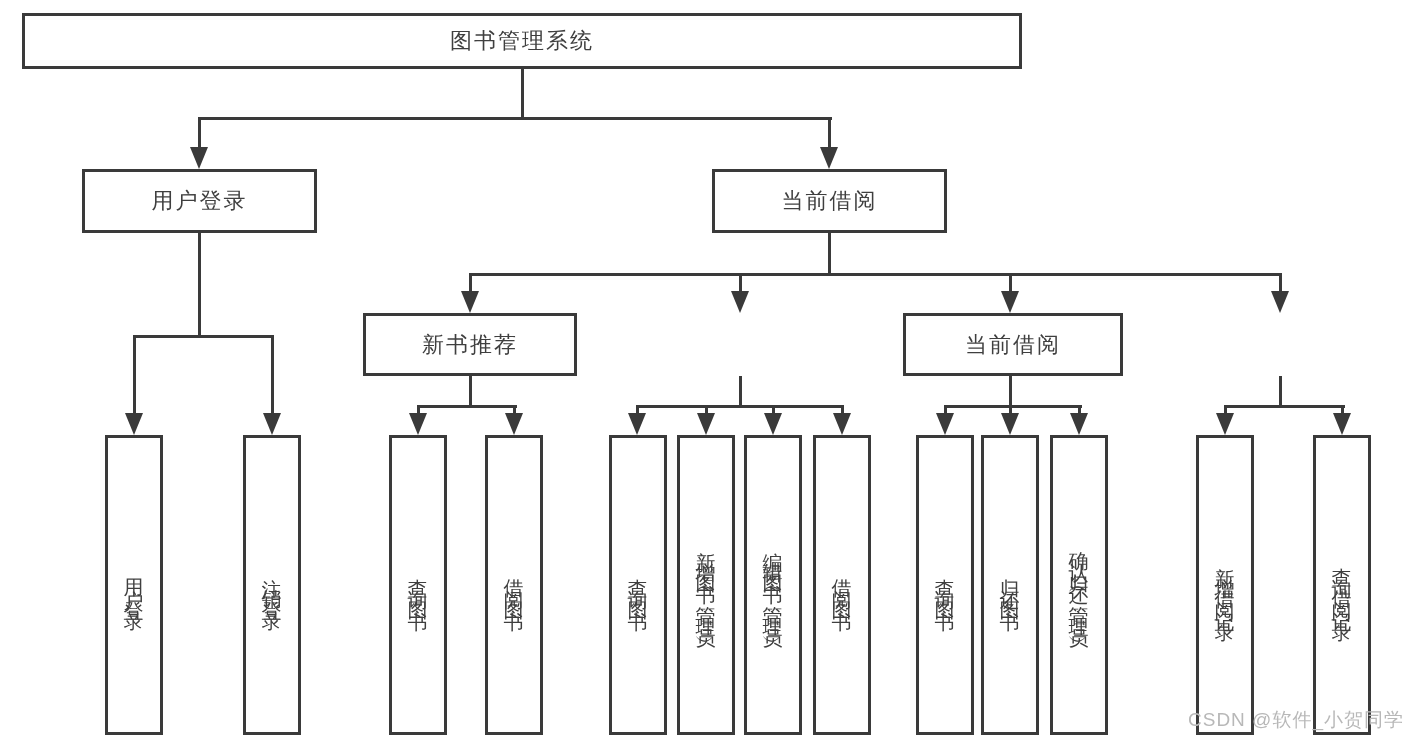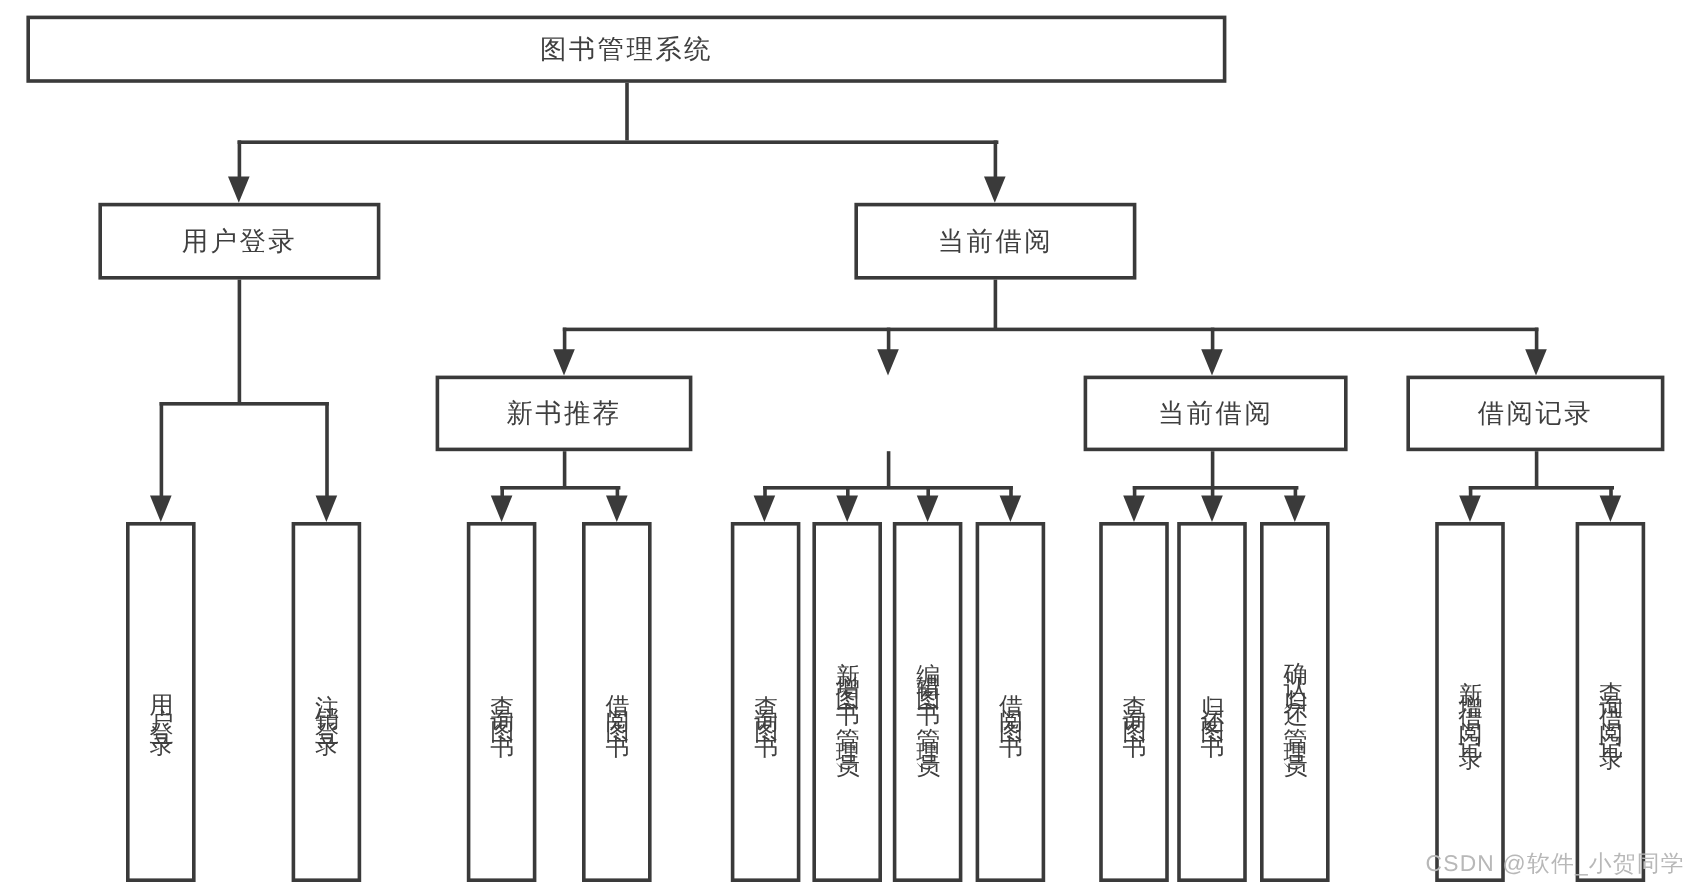--- a/index.html
+++ b/index.html
@@ -95,23 +95,20 @@
   <div class="arrow" style="left:1001px;top:291px"></div>
   <div class="vline" style="left:1279px;top:273px;height:22px"></div>
   <div class="arrow" style="left:1271px;top:291px"></div>
 
   <div class="node" style="left:363px;top:313px;width:214px;height:63px">
     <span class="hlabel">新书推荐</span>
   </div>
   <div class="node" style="left:903px;top:313px;width:220px;height:63px">
     <span class="hlabel">当前借阅</span>
   </div>
-  <div class="node" style="left:1172px;top:313px;width:215px;height:63px">
-    <span class="hlabel">借阅记录</span>
-  </div>
 
   <div class="vline" style="left:469px;top:376px;height:31px"></div>
   <div class="hline" style="left:417px;top:405px;width:100px"></div>
   <div class="vline" style="left:739px;top:376px;height:31px"></div>
   <div class="hline" style="left:636px;top:405px;width:208px"></div>
   <div class="vline" style="left:1009px;top:376px;height:31px"></div>
   <div class="hline" style="left:944px;top:405px;width:138px"></div>
   <div class="vline" style="left:1279px;top:376px;height:31px"></div>
   <div class="hline" style="left:1224px;top:405px;width:121px"></div>
 

